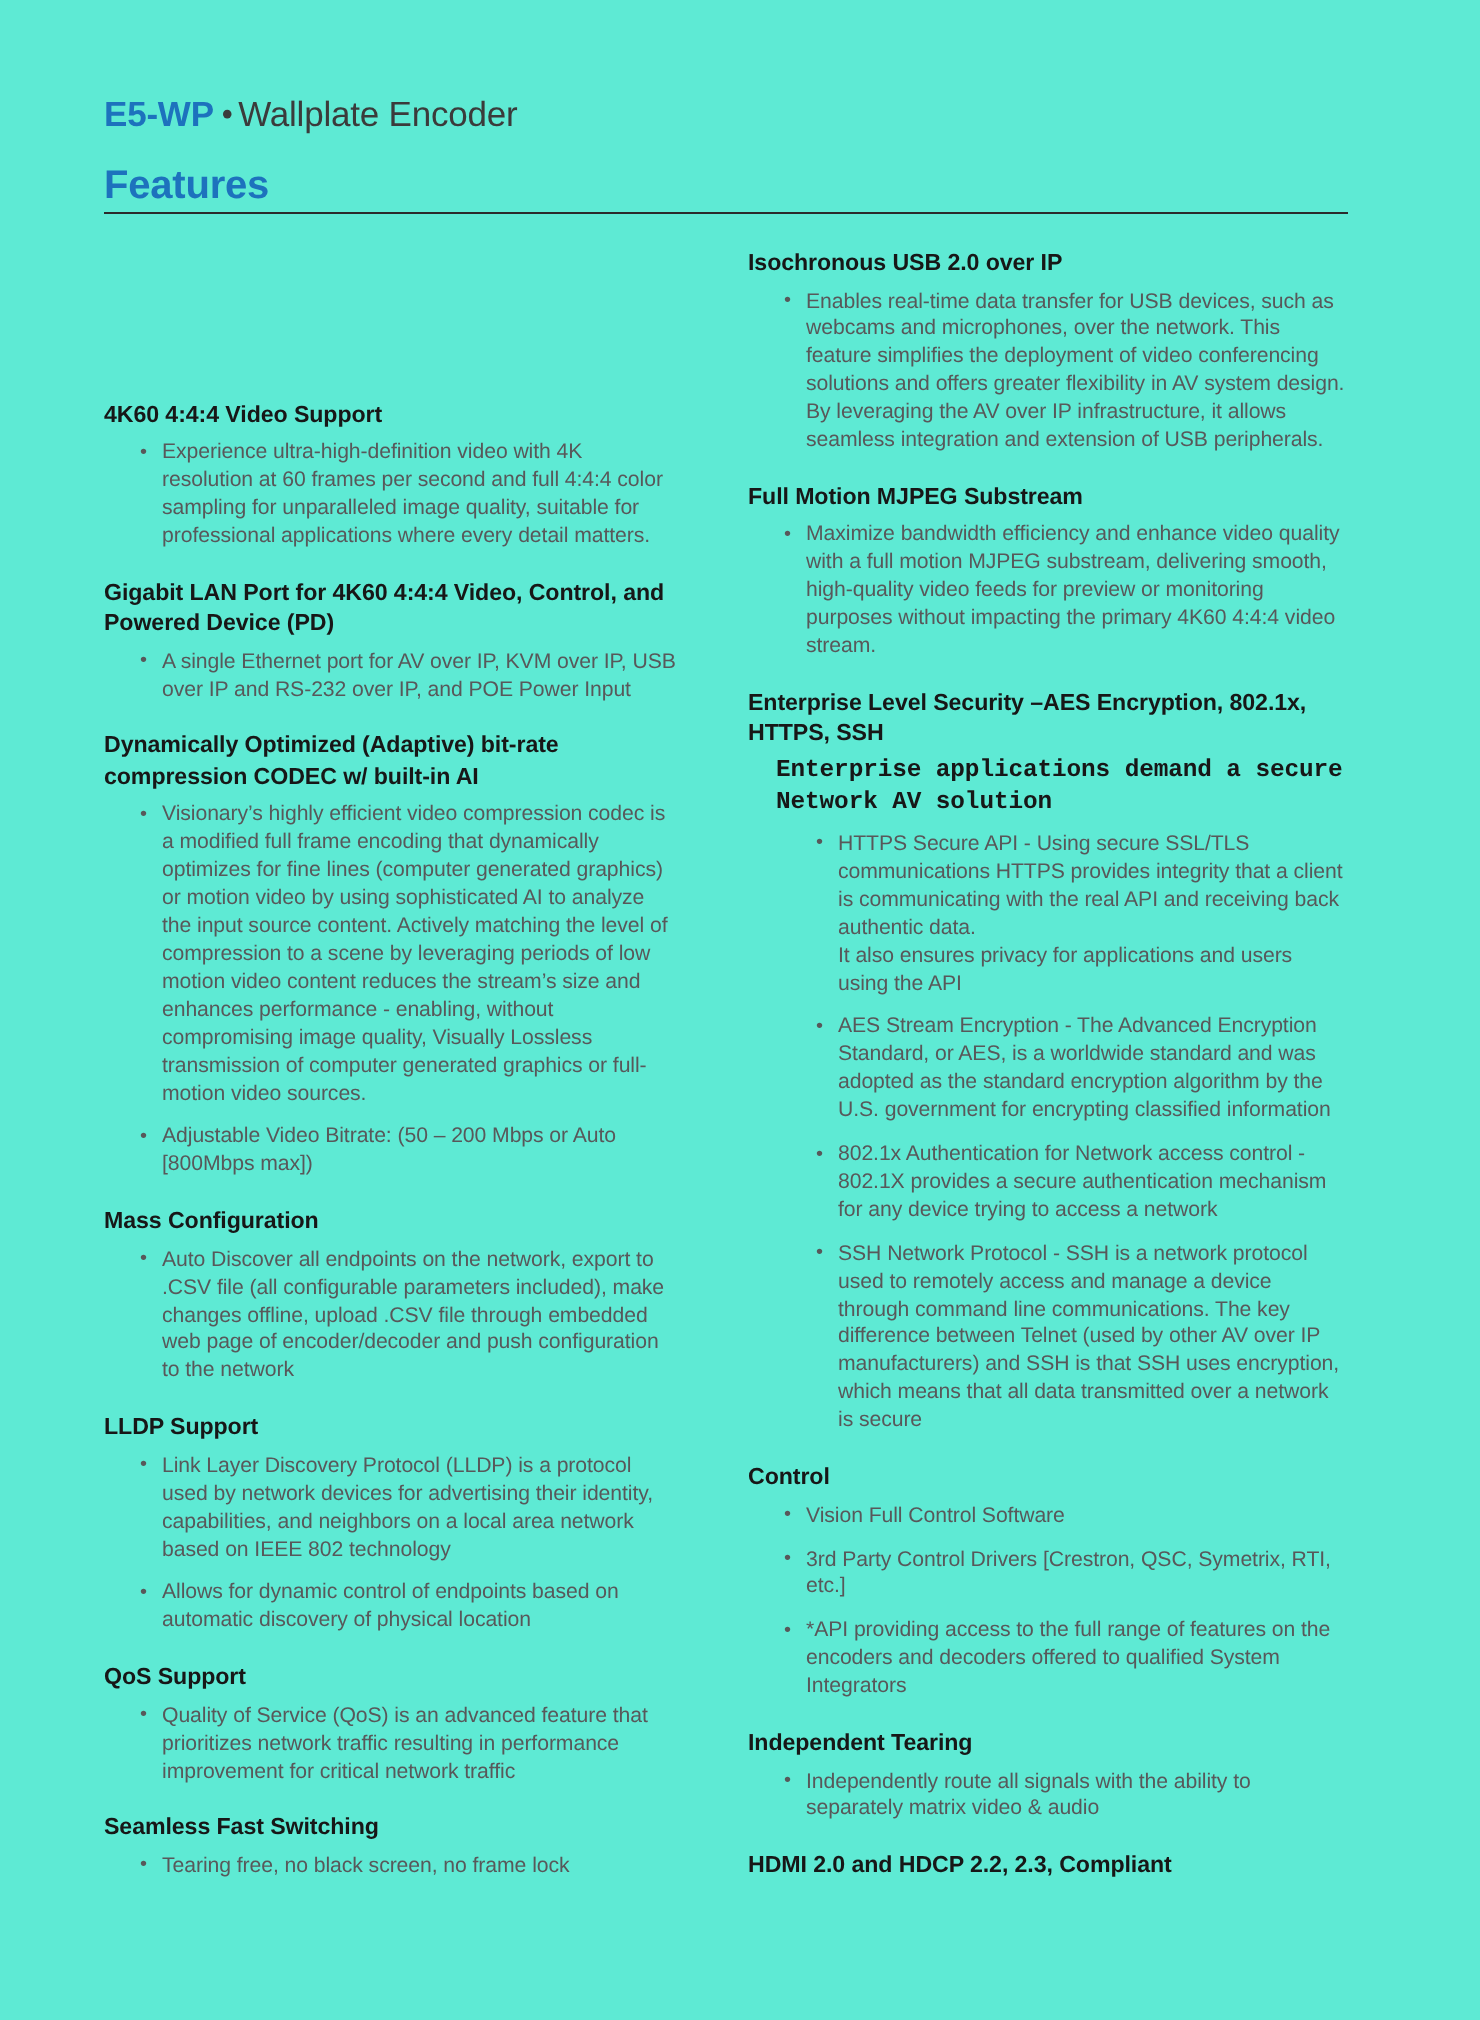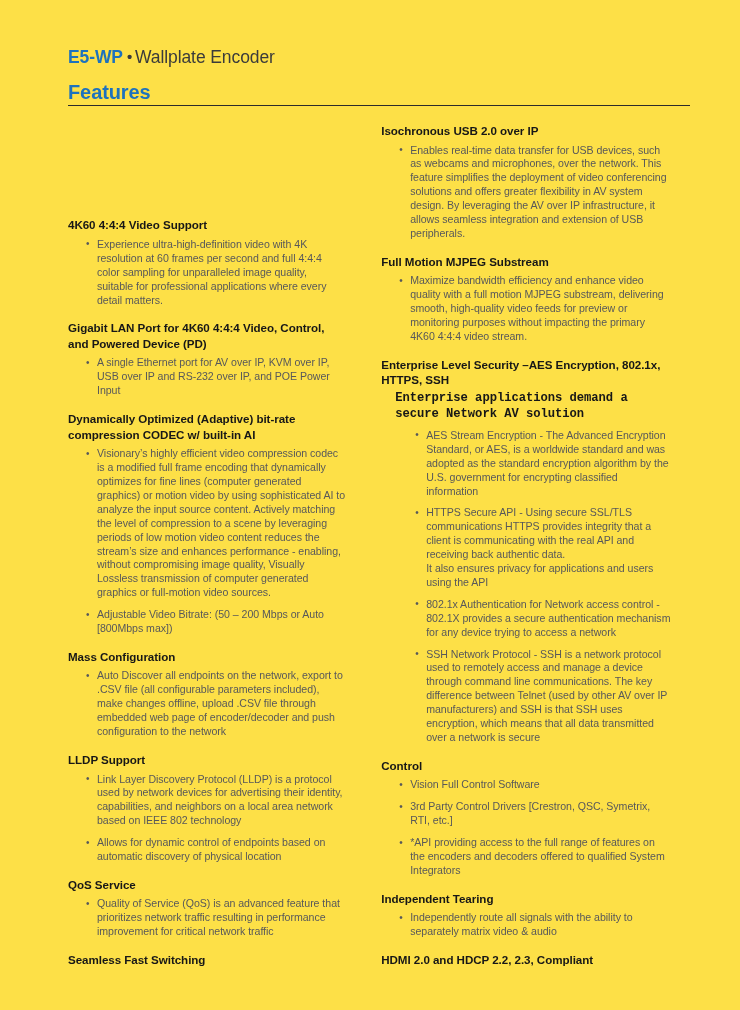--- a/index.html
+++ b/index.html
@@ -11,22 +11,22 @@
     width: 740px;
     height: 1010px;
     font-family: "Liberation Sans", sans-serif;
     -webkit-font-smoothing: antialiased;
   }
   .page {
     position: relative;
     width: 740px;
     height: 1010px;
     box-sizing: border-box;
-    padding: 0 68px;
-    background: #fde047;
+    padding: 0 52px;
+    background: #5eead4;
     overflow: hidden;
   }
 
   
   .masthead {
     padding-top: 46px;
   }
   .product-line {
     font-size: 17.5px;
     line-height: 22px;
@@ -167,49 +167,52 @@
           </ul>
         </div>
         <div class="block">
           <h3 class="feat">LLDP Support</h3>
           <ul class="bullets">
             <li>Link Layer Discovery Protocol (LLDP) is a protocol used by network devices for advertising their identity, capabilities, and neighbors on a local area network<br>based on IEEE 802 technology</li>
             <li>Allows for dynamic control of endpoints based on automatic discovery of physical location</li>
           </ul>
         </div>
         <div class="block">
-          <h3 class="feat">QoS Service</h3>
+          <h3 class="feat">QoS Support</h3>
           <ul class="bullets">
             <li>Quality of Service (QoS) is an advanced feature that prioritizes network traffic resulting in performance improvement for critical network traffic</li>
           </ul>
         </div>
         <div class="block">
           <h3 class="feat">Seamless Fast Switching</h3>
+          <ul class="bullets">
+            <li>Tearing free, no black screen, no frame lock</li>
+          </ul>
         </div>
       </div>
     <div class="col-gap"></div>
     <div class="col col-right" id="col-right">
         <div class="block">
           <h3 class="feat">Isochronous USB 2.0 over IP</h3>
           <ul class="bullets">
             <li>Enables real-time data transfer for USB devices, such as webcams and microphones, over the network. This feature simplifies the deployment of video conferencing solutions and offers greater flexibility in AV system design. By leveraging the AV over IP infrastructure, it allows seamless integration and extension of USB peripherals.</li>
           </ul>
         </div>
         <div class="block">
           <h3 class="feat">Full Motion MJPEG Substream</h3>
           <ul class="bullets">
             <li>Maximize bandwidth efficiency and enhance video quality with a full motion MJPEG substream, delivering smooth, high-quality video feeds for preview or monitoring purposes without impacting the primary 4K60 4:4:4 video stream.</li>
           </ul>
         </div>
         <div class="block">
           <h3 class="feat">Enterprise Level Security –AES Encryption, 802.1x, HTTPS, SSH</h3>
           <div class="subhead">Enterprise applications demand a secure Network AV solution</div>
           <ul class="bullets nested">
+            <li>HTTPS Secure API - Using secure SSL/TLS communications HTTPS provides integrity that a client is communicating with the real API and receiving back authentic data.<br>It also ensures privacy for applications and users using the API</li>
             <li>AES Stream Encryption - The Advanced Encryption Standard, or AES, is a worldwide standard and was adopted as the standard encryption algorithm by the U.S. government for encrypting classified information</li>
-            <li>HTTPS Secure API - Using secure SSL/TLS communications HTTPS provides integrity that a client is communicating with the real API and receiving back authentic data.<br>It also ensures privacy for applications and users using the API</li>
             <li>802.1x Authentication for Network access control -<br>802.1X provides a secure authentication mechanism<br>for any device trying to access a network</li>
             <li>SSH Network Protocol - SSH is a network protocol used to remotely access and manage a device through command line communications. The key difference between Telnet (used by other AV over IP manufacturers) and SSH is that SSH uses encryption, which means that all data transmitted over a network is secure</li>
           </ul>
         </div>
         <div class="block">
           <h3 class="feat">Control</h3>
           <ul class="bullets">
             <li>Vision Full Control Software</li>
             <li>3rd Party Control Drivers [Crestron, QSC, Symetrix, RTI, etc.]</li>
             <li>*API providing access to the full range of features on the encoders and decoders offered to qualified System Integrators</li>

